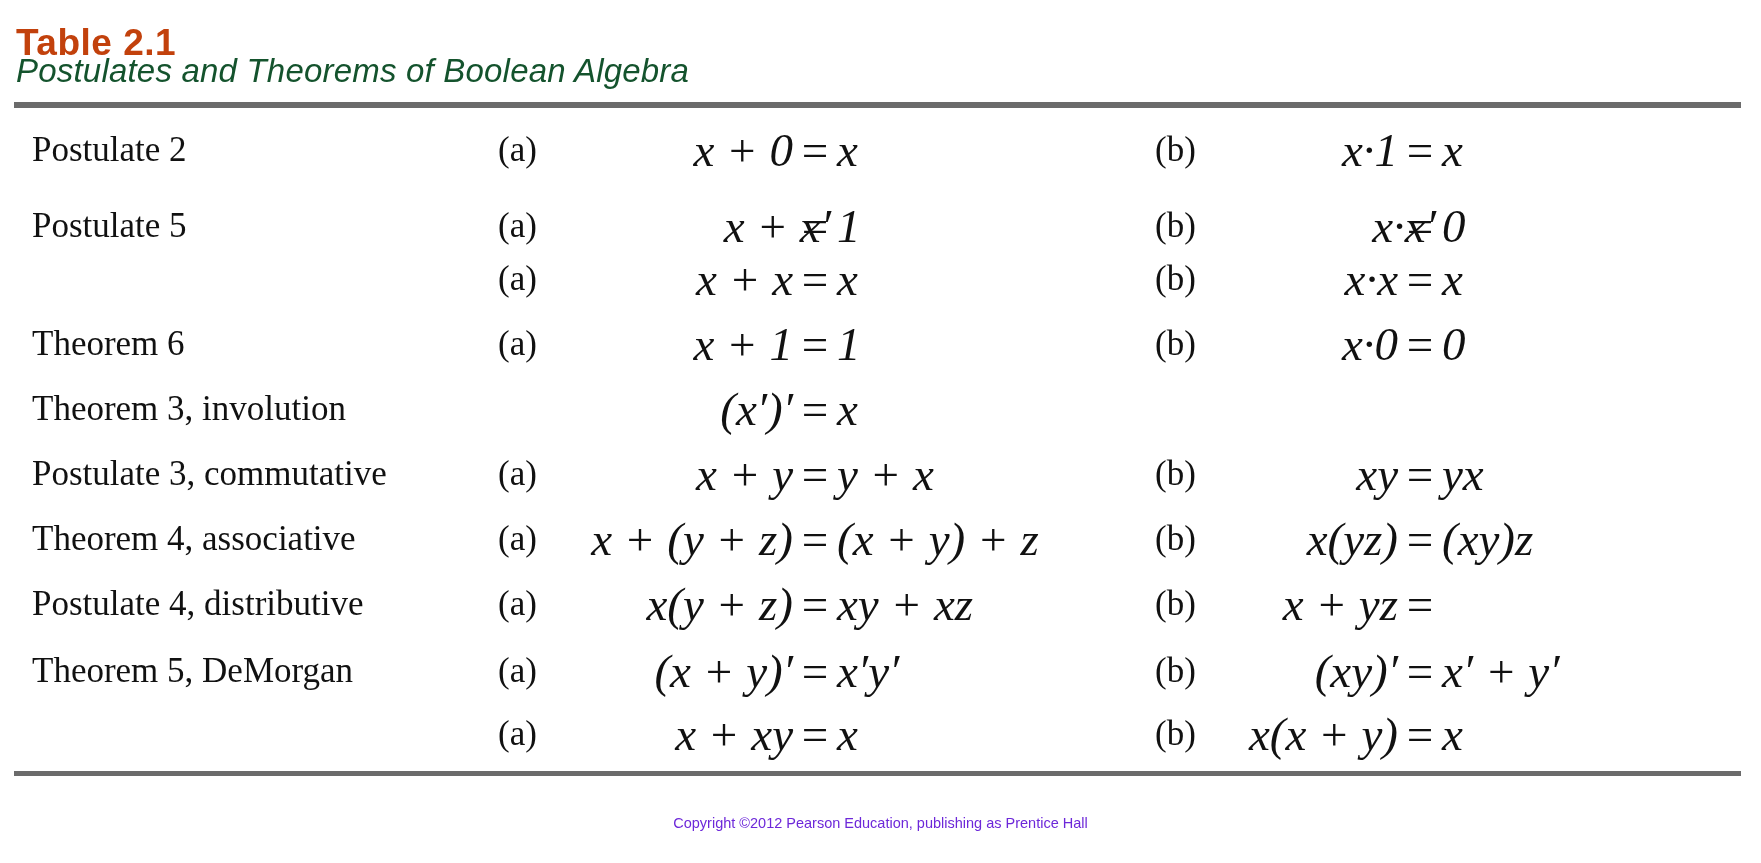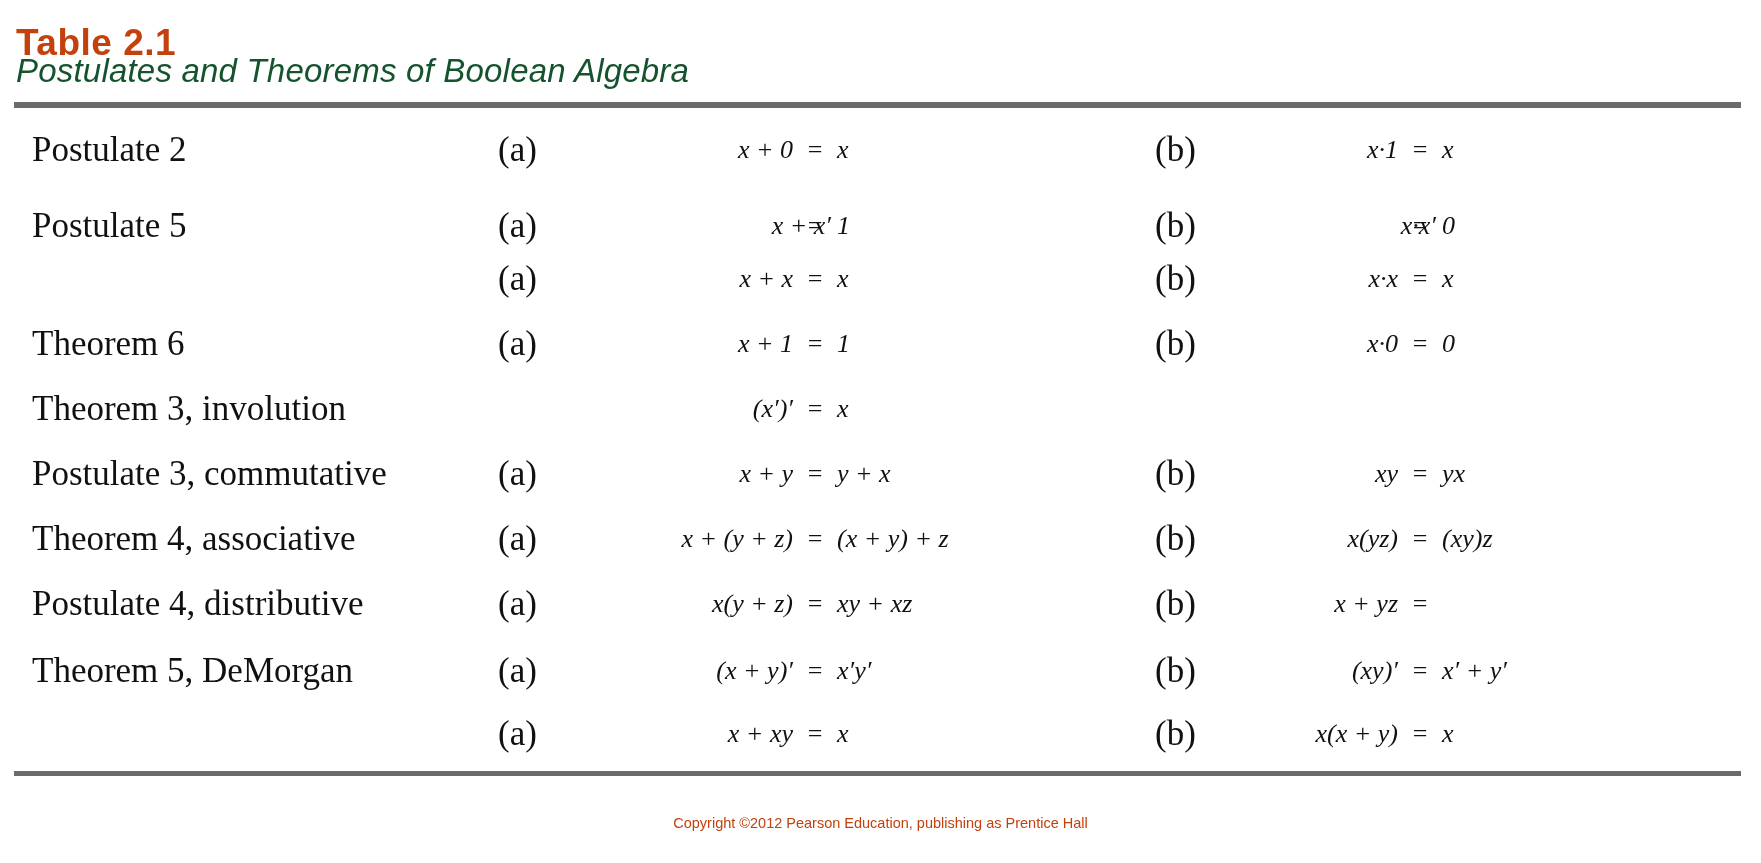--- a/index.html
+++ b/index.html
@@ -7,30 +7,30 @@
   .title { position: absolute; left: 16px; top: 9px; font-family: "Liberation Sans", sans-serif; font-weight: bold; font-size: 37px; color: #c2410c; letter-spacing: 0.5px; line-height: 44px; margin-top: 12px; }
   .subtitle { position: absolute; left: 16px; top: 50px; font-family: "Liberation Sans", sans-serif; font-style: italic; font-size: 33px; color: #14532d; line-height: 42px; letter-spacing: 0.2px; }
   .rule { position: absolute; left: 14px; width: 1727px; height: 6px; background: #6b6b6b; }
   .rule.top { top: 102px; }
   .rule.bottom { top: 771px; height: 5px; }
   .row { position: absolute; left: 0; width: 1761px; height: 50px; }
   .label { position: absolute; left: 32px; bottom: 0; font-size: 35px; line-height: 40px; white-space: nowrap; }
   .tag { position: absolute; bottom: 0; font-size: 35px; line-height: 40px; white-space: nowrap; }
   .tag.a { left: 498px; }
   .tag.b { left: 1155px; }
-  .expr { position: absolute; bottom: 0; font-size: 26px; line-height: 40px; white-space: nowrap; font-style: italic; }
+  .expr { position: absolute; bottom: 0; font-size: 47px; line-height: 40px; white-space: nowrap; font-style: italic; }
   .lhs { text-align: right; }
   .eq { font-style: normal; text-align: center; width: 44px; }
   .lhs.a { right: calc(1761px - 793px); }
   .eq.a { left: 793px; }
   .rhs.a { left: 837px; }
   .lhs.b { right: calc(1761px - 1398px); }
   .eq.b { left: 1398px; }
   .rhs.b { left: 1442px; }
-  .copyright { position: absolute; left: 0; width: 1761px; top: 815px; text-align: center; font-family: "Liberation Sans", sans-serif; font-size: 14.5px; color: #c2410c; }
+  .copyright { position: absolute; left: 0; width: 1761px; top: 815px; text-align: center; font-family: "Liberation Sans", sans-serif; font-size: 14.5px; color: #6d28d9; }
   .copyright span { position: relative; left: 0; }
 </style>
 </head>
 <body>
 
 <div class="title">Table 2.1</div>
 <div class="subtitle">Postulates and Theorems of Boolean Algebra</div>
 <div class="rule top"></div>
 
 <div>

